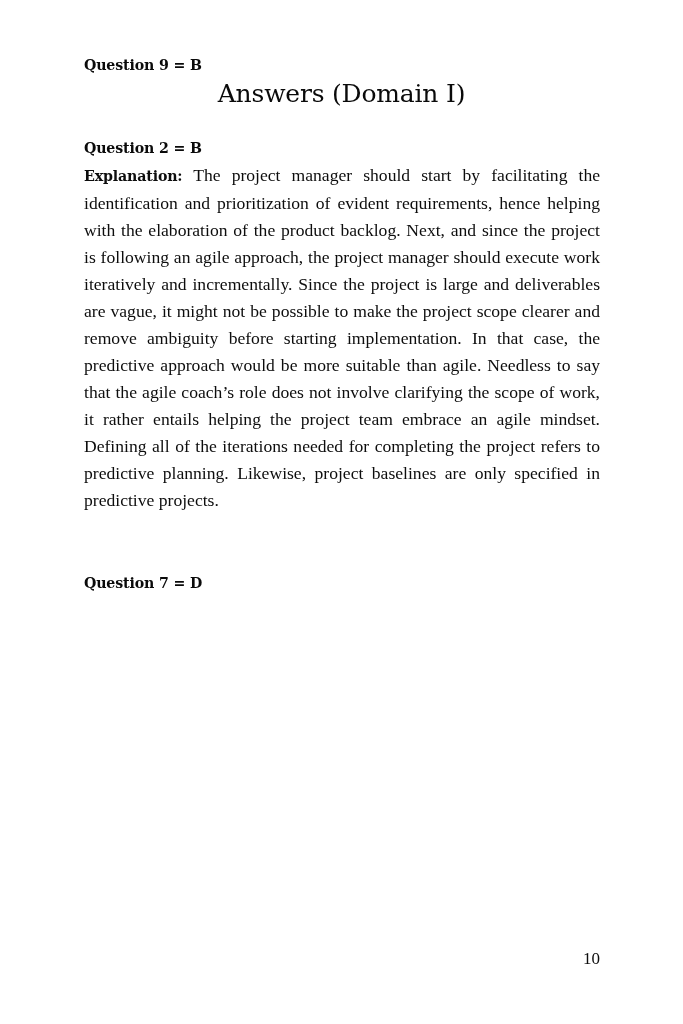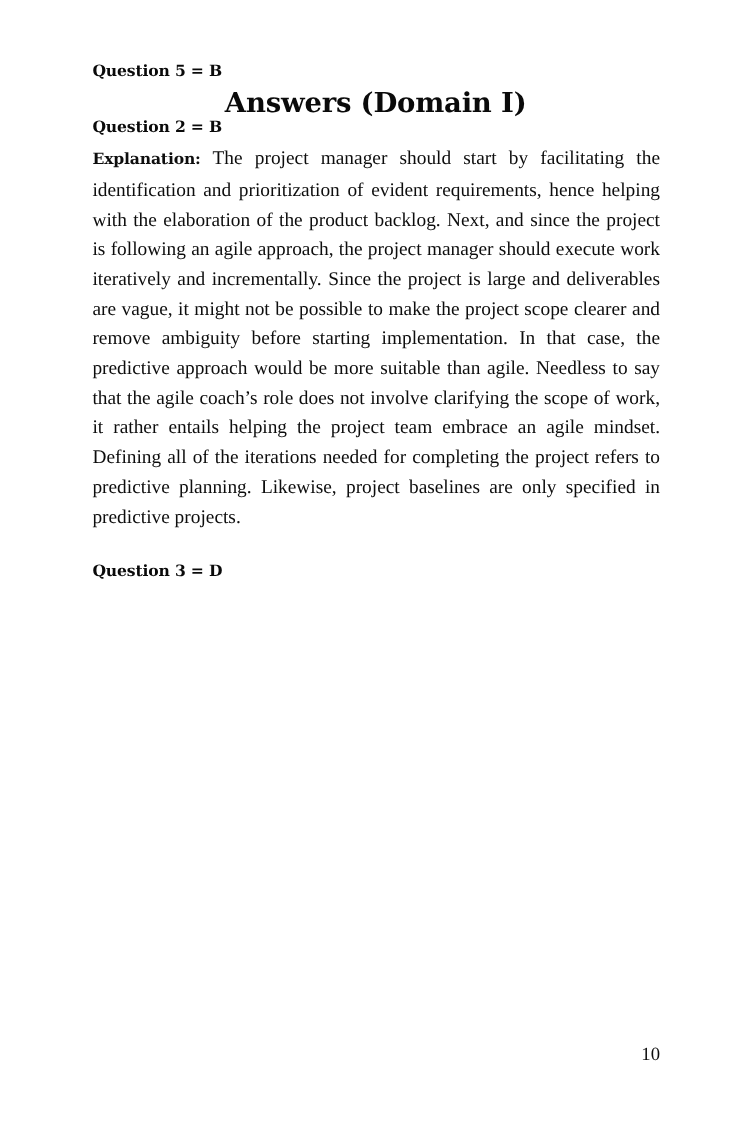--- a/index.html
+++ b/index.html
@@ -16,36 +16,36 @@
     box-sizing: border-box;
   }
   .content {
     position: absolute;
     left: 84px;
     top: 0;
     width: 516px;
   }
   .doc-title {
     font-family: "DejaVu Serif", serif;
-    font-weight: bold;
+    font-weight: normal;
     font-size: 25px;
     line-height: 1.1;
     color: #0a0a0a;
     text-align: center;
     margin: 0;
     padding-top: 80px;
     letter-spacing: -0.2px;
   }
   .qa-list {
     margin: 0;
     padding: 0;
     list-style: none;
   }
   .qa-block {
-    margin-top: 24px;
+    margin-top: 56px;
   }
   .qa-block:first-child {
     margin-top: 52px;
   }
   .q-heading {
     font-family: "DejaVu Serif", serif;
     font-weight: bold;
     font-size: 14.2px;
     line-height: 27px;
     color: #0a0a0a;
@@ -86,30 +86,30 @@
 <body>
 
 <div class="page">
 
   <h1 class="doc-title">Answers (Domain I)</h1>
 
   <div class="content">
     <div class="qa-list">
 
       <div class="qa-block">
-        <div class="q-heading">Question 5 = B</div>
+        <div class="q-heading">Question 9 = B</div>
       </div>
 
       <div class="qa-block">
         <div class="q-heading">Question 2 = B</div>
         <p class="explanation"><span class="exp-label">Explanation:</span> <span>The project manager should start by facilitating the identification and prioritization of evident requirements, hence helping with the elaboration of the product backlog. Next, and since the project is following an agile approach, the project manager should execute work iteratively and incrementally. Since the project is large and deliverables are vague, it might not be possible to make the project scope clearer and remove ambiguity before starting implementation. In that case, the predictive approach would be more suitable than agile. Needless to say that the agile coach’s role does not involve clarifying the scope of work, it rather entails helping the project team embrace an agile mindset. Defining all of the iterations needed for completing the project refers to predictive planning. Likewise, project baselines are only specified in predictive projects.</span></p>
       </div>
 
       <div class="qa-block">
-        <div class="q-heading">Question 3 = D</div>
+        <div class="q-heading">Question 7 = D</div>
       </div>
 
 
     </div>
   </div>
 
   <div class="page-number">10</div>
 
 </div>
 

